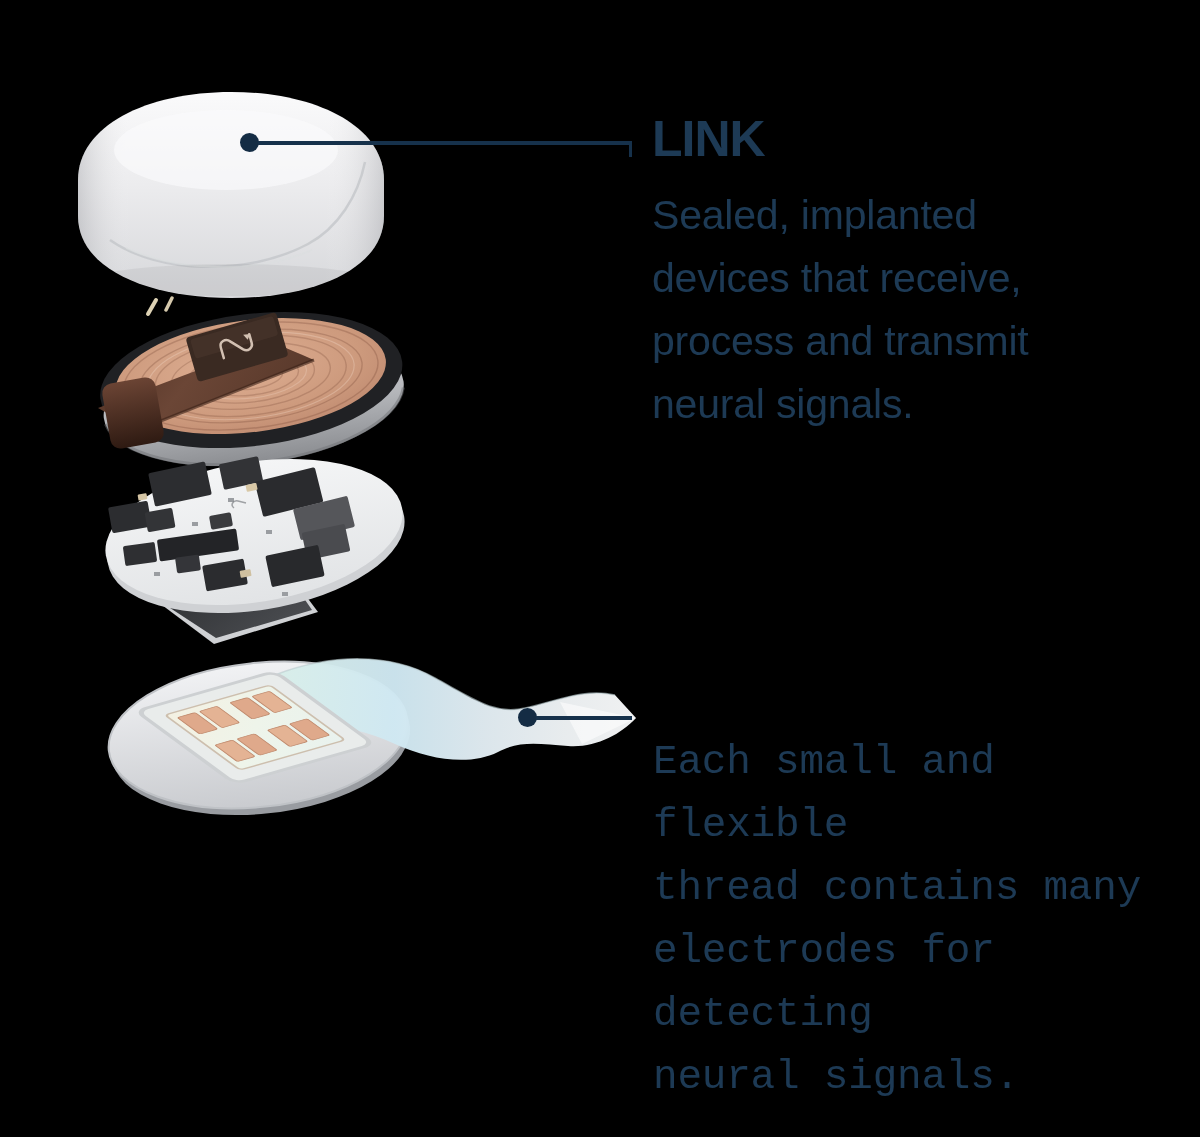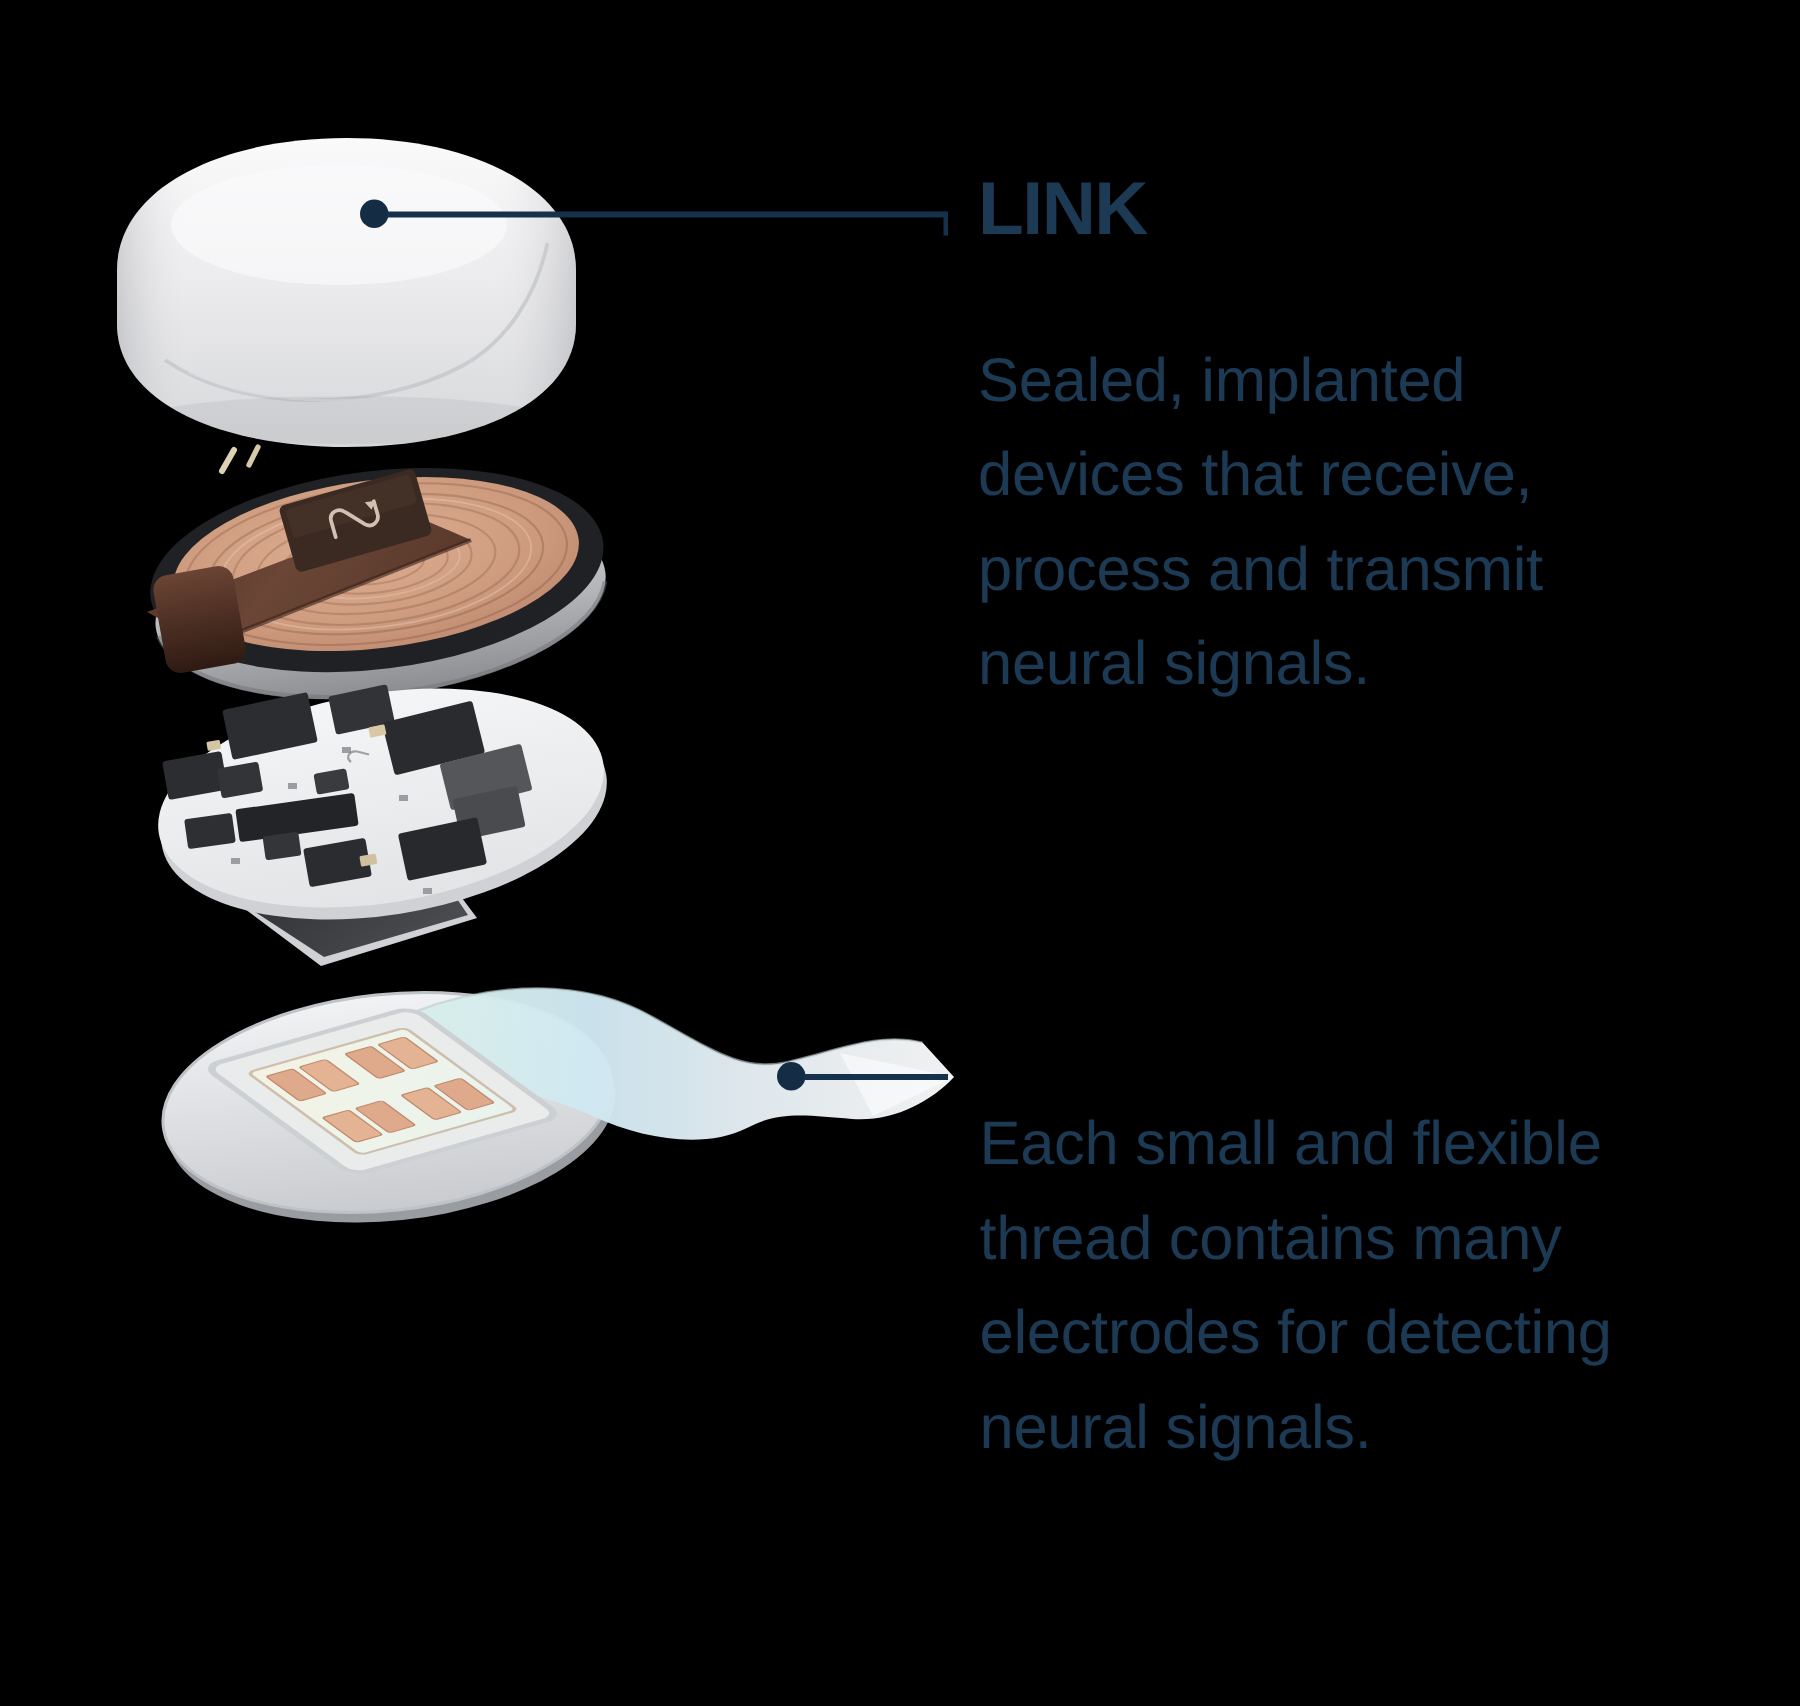--- a/index.html
+++ b/index.html
@@ -6,23 +6,23 @@
   body{width:1200px;height:1137px;position:relative;overflow:hidden;
        font-family:"Liberation Sans",sans-serif;}
   .abs{position:absolute;}
   
   .callout{position:absolute;}
   .callout-heading{margin:0;font-size:50px;font-weight:700;line-height:50px;
        letter-spacing:-1px;color:#1d3a55;}
   .callout-desc{margin:0;font-size:41px;font-weight:400;line-height:63px;
        letter-spacing:-0.2px;color:#1d3a55;white-space:pre-line;}
   #callout-link{left:652px;top:114px;}
-  #callout-link .callout-desc{margin-top:58px;}
+  #callout-link .callout-desc{margin-top:20px;}
   #callout-threads{left:653px;top:687px;}
-  #callout-threads .callout-desc{margin-top:44px;}
+  #callout-threads .callout-desc{margin-top:44px;font-family:Liberation Mono, monospace;}
   
   .leader{position:absolute;height:4px;background:#16314b;z-index:6;}
   .leader-dot{position:absolute;width:19px;height:19px;border-radius:50%;
        background:#142c44;z-index:6;}
   .leader-tick{position:absolute;width:3px;background:#16314b;z-index:6;}
   #line-link{left:258px;top:141px;width:372px;}
   #tick-link{left:629px;top:141px;height:16px;}
   #dot-link{left:240px;top:133px;}
   #line-threads{left:536px;top:716px;width:96px;}
   #dot-threads{left:518px;top:708px;}

